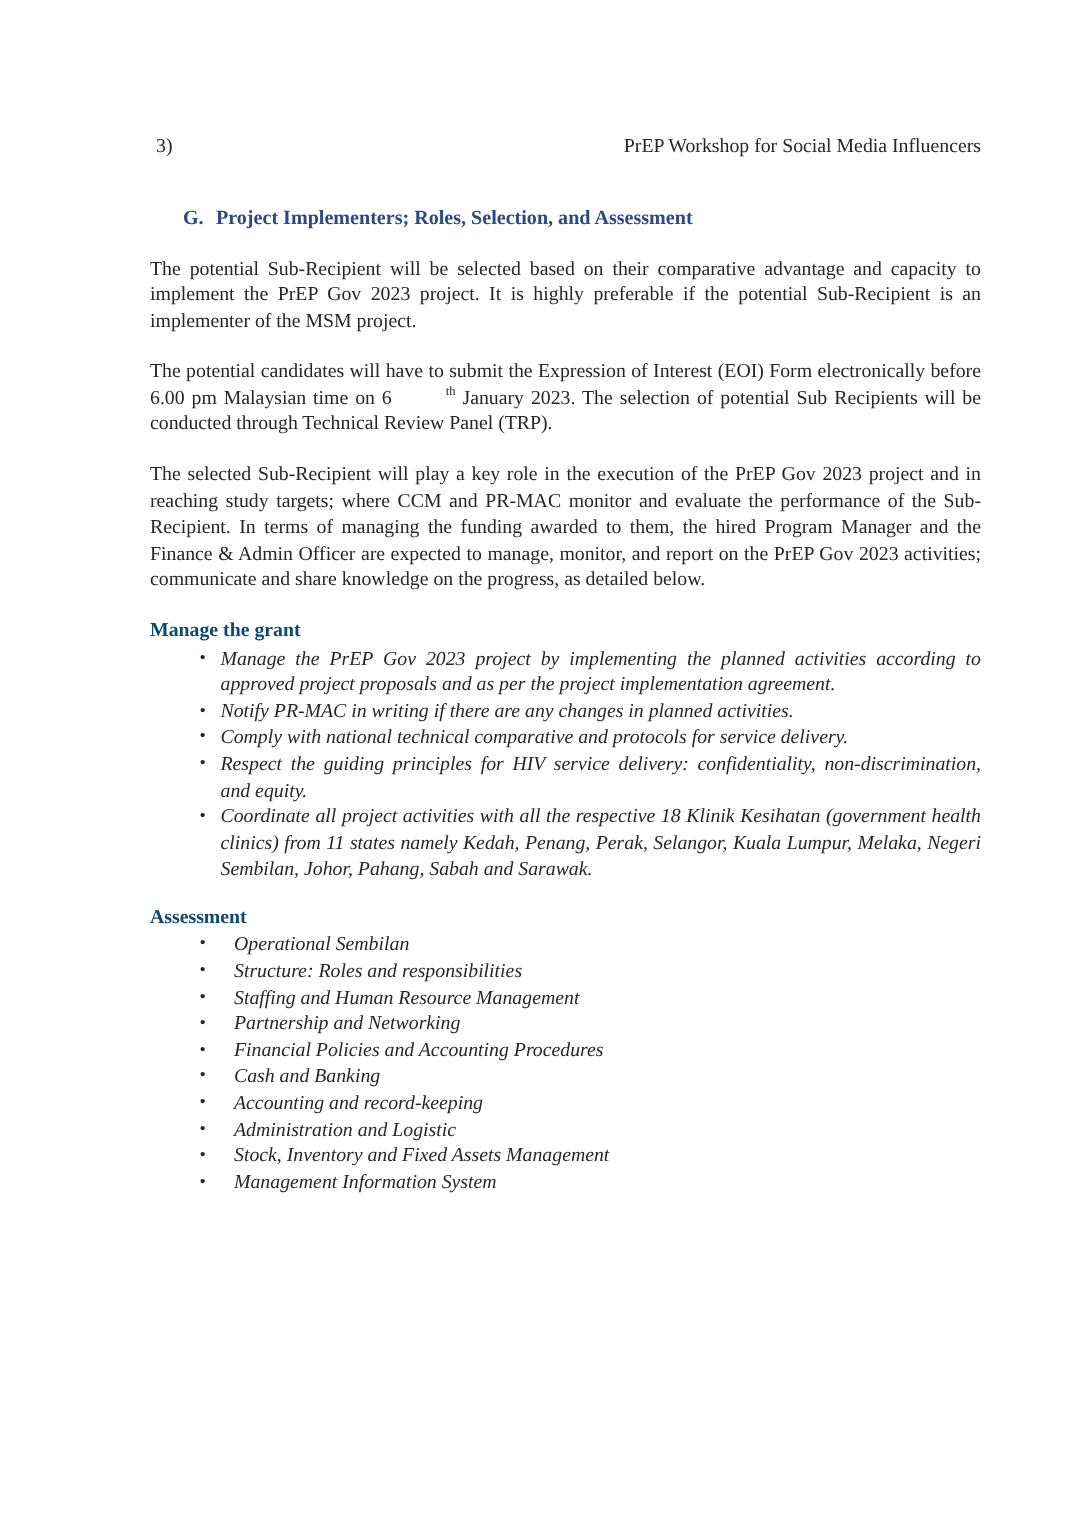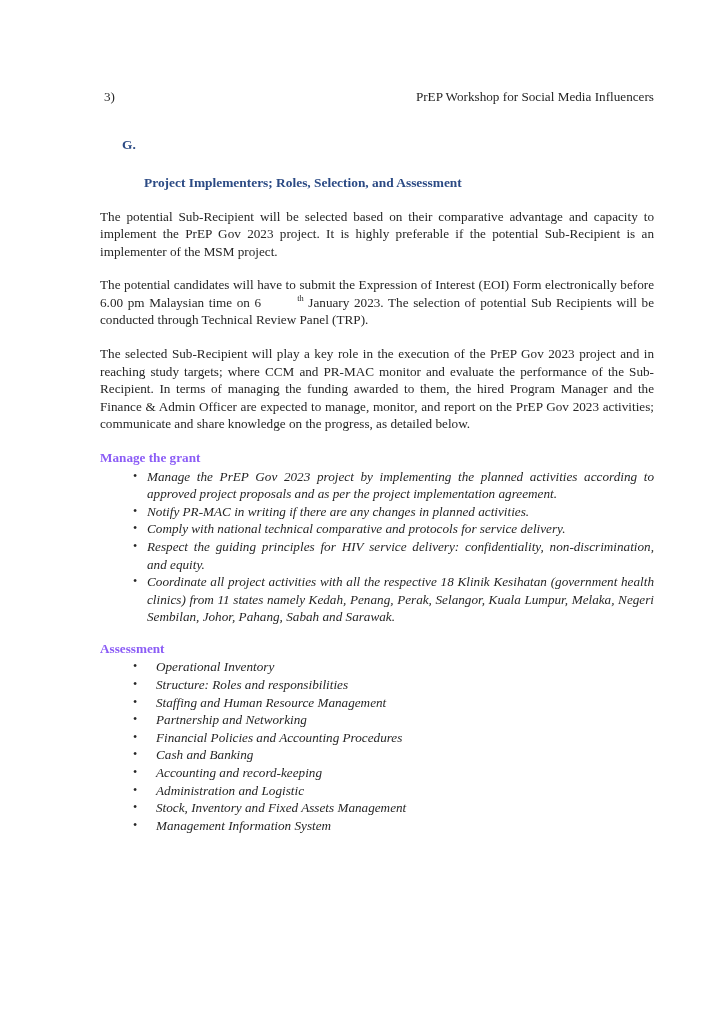--- a/index.html
+++ b/index.html
@@ -60,21 +60,20 @@
     color: #2b4a84;
     line-height: 18px;
     padding-left: 22px;
   }
   .sec-letter {
     width: 22px;
     flex: 0 0 22px;
   }
   .sec-title {
     flex: 1;
-    margin-top: 38px;
   }
 
   
   p.body {
     font-size: 13.2px;
     line-height: 17.6px;
     text-align: justify;
     margin: 0;
     padding: 0;
     hyphens: none;
@@ -93,21 +92,21 @@
     font-size: 8.4px;
     vertical-align: super;
     line-height: 0;
     margin-left: 36px;
   }
 
   
   .sub-heading {
     font-size: 13.2px;
     font-weight: bold;
-    color: #8b5cf6;
+    color: #0c4a6e;
     line-height: 17.5px;
     margin: 0;
   }
 
   
   ul.blist {
     list-style: none;
     margin: 0;
     padding: 0;
   }
@@ -212,21 +211,21 @@
     </ul>
 
     <div class="para-gap-sm"></div>
 
     <div class="sub-heading">Assessment</div>
 
 
     <ul class="blist list-assess">
       <li>
         <span class="bullet">•</span>
-        <span class="btext">Operational Inventory</span>
+        <span class="btext">Operational Sembilan</span>
       </li>
       <li>
         <span class="bullet">•</span>
         <span class="btext">Structure: Roles and responsibilities</span>
       </li>
       <li>
         <span class="bullet">•</span>
         <span class="btext">Staffing and Human Resource Management</span>
       </li>
       <li>

